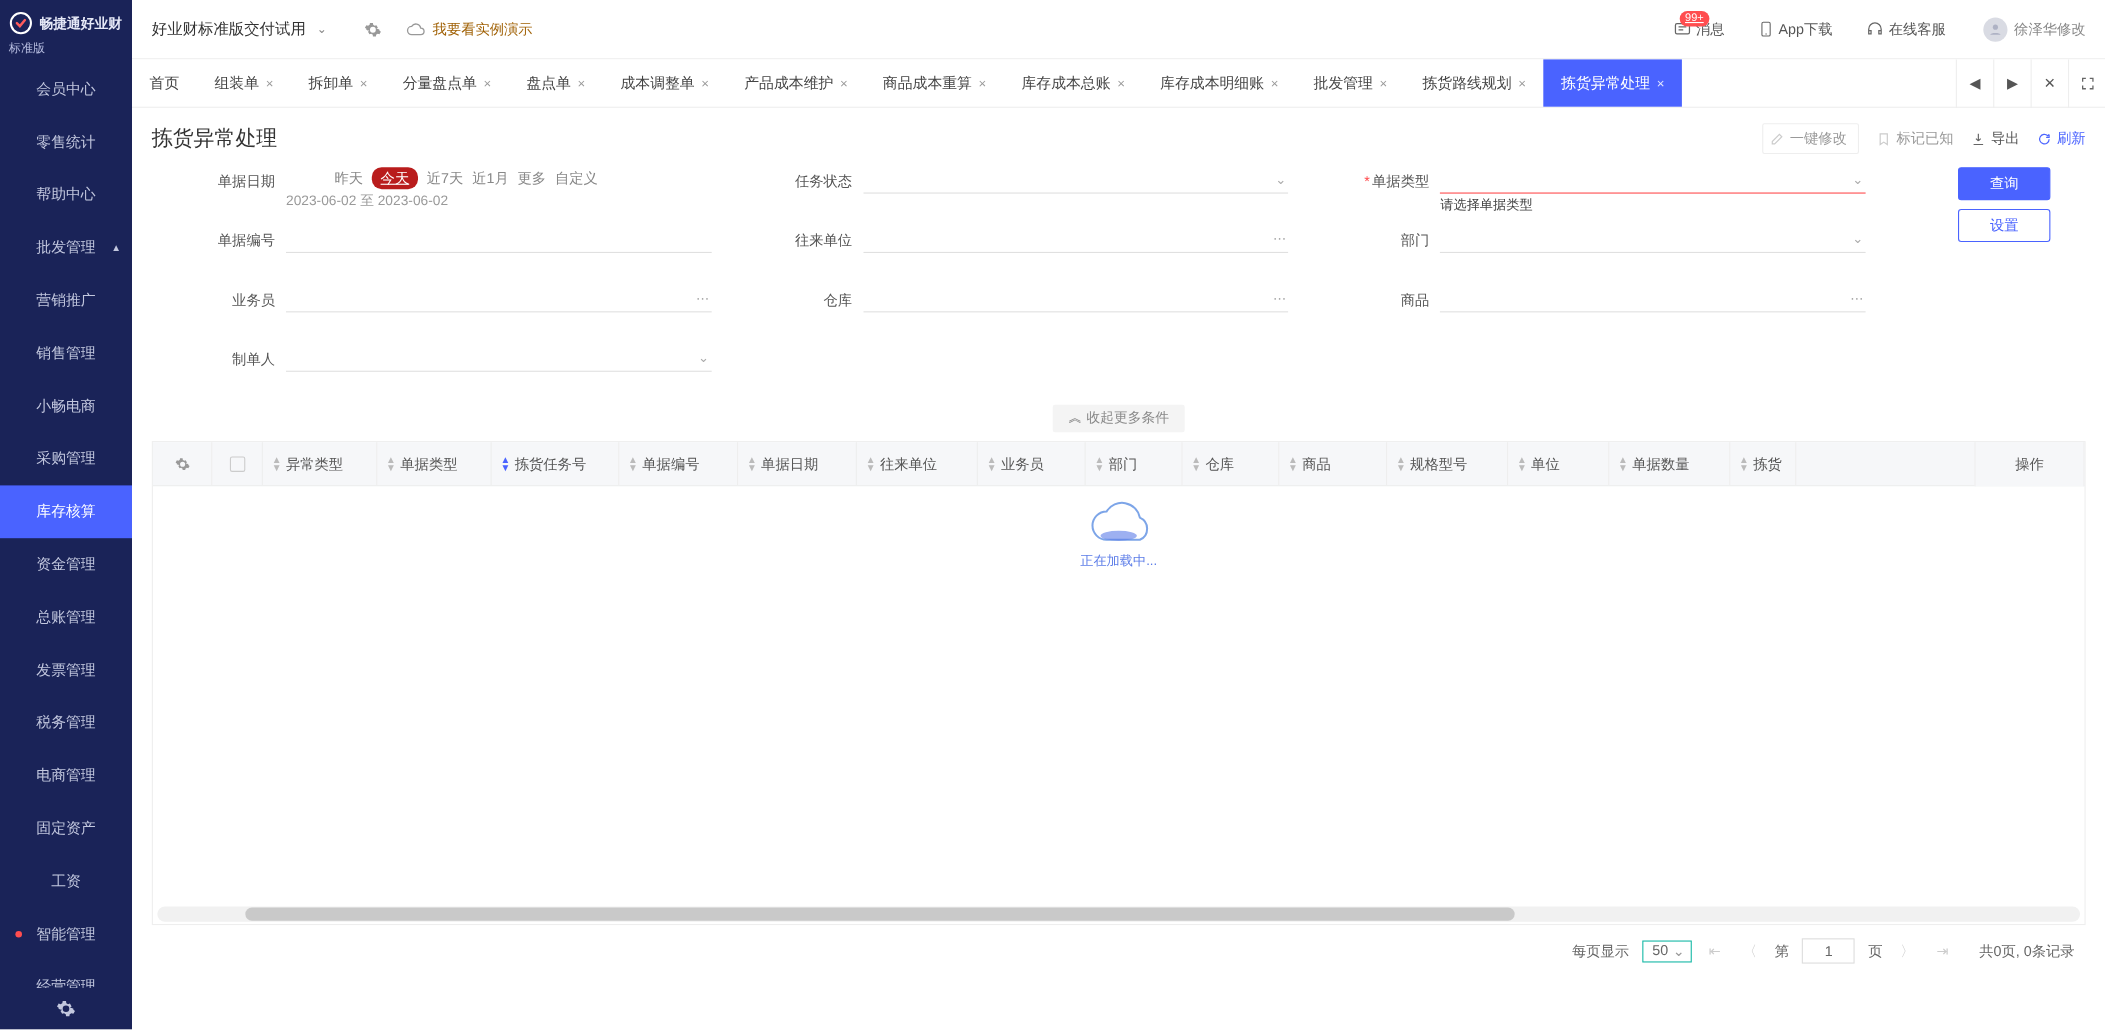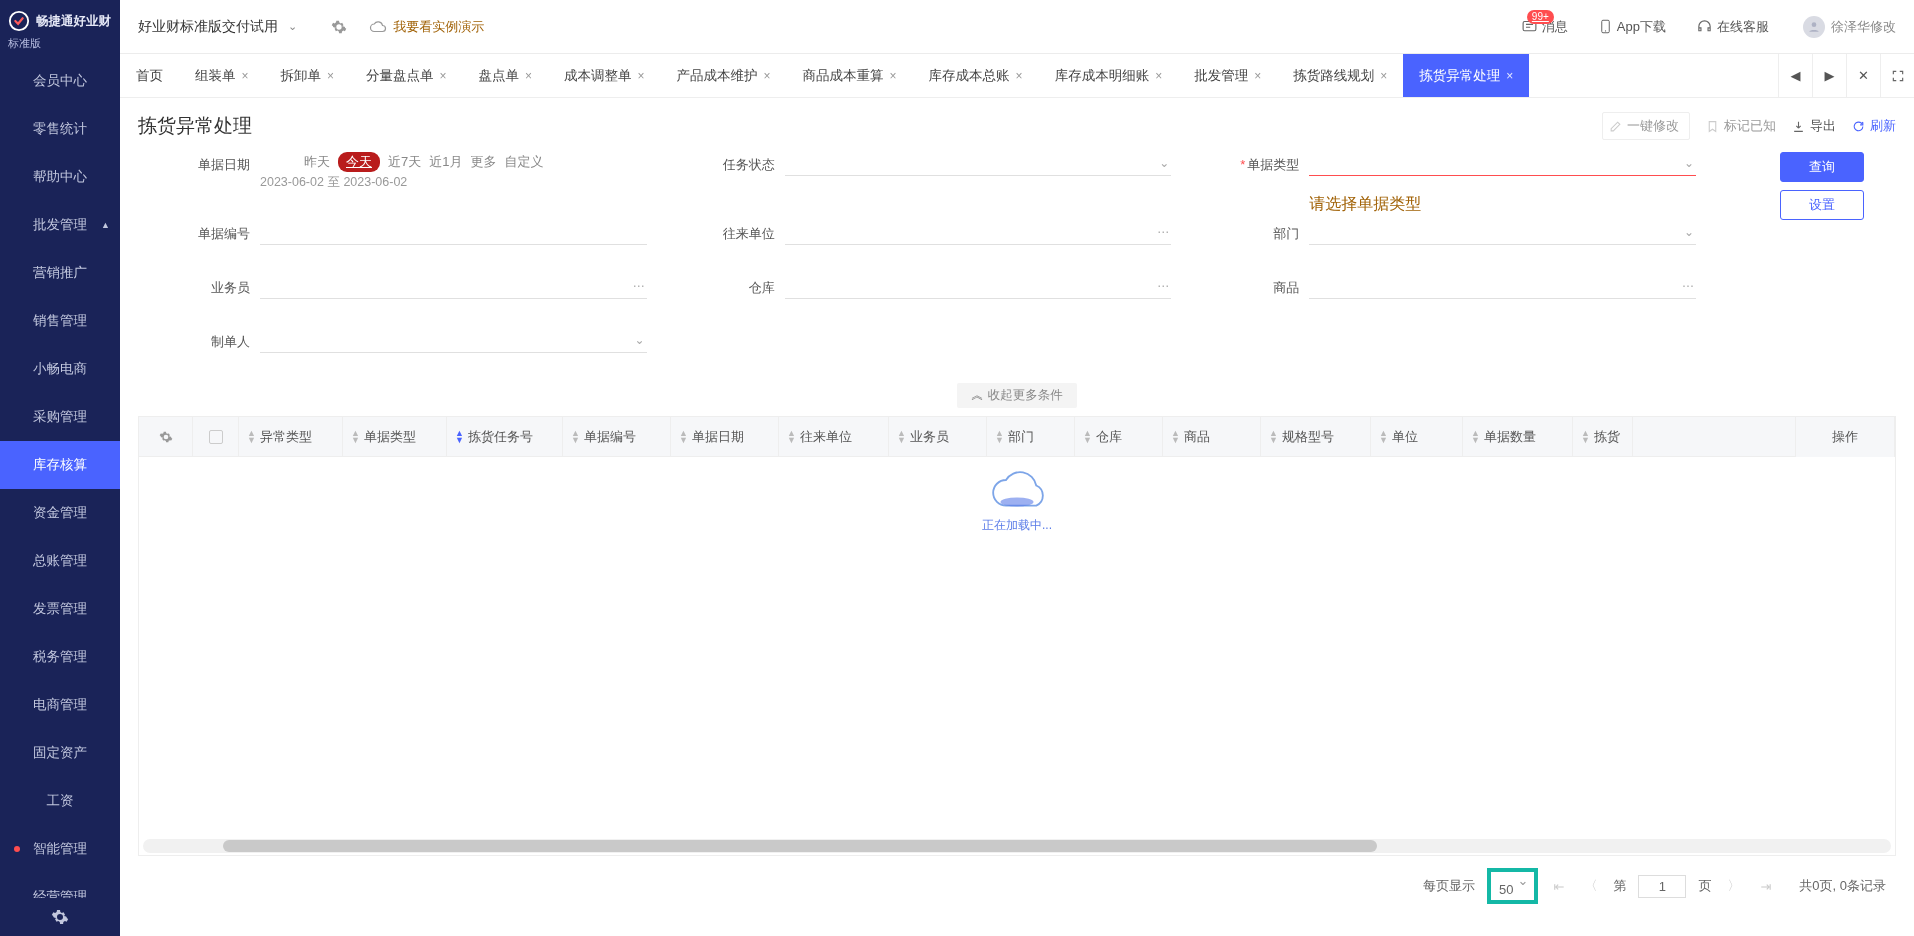--- a/index.html
+++ b/index.html
@@ -52,21 +52,21 @@
 
 .filter-area { padding: 4px 10px 0; }
 .filter-grid { display: grid; grid-template-columns: 1fr 1fr 1fr 140px; gap: 6px 28px; padding: 0 40px 0 20px; }
 .fcell { display: flex; align-items: flex-start; min-height: 48px; }
 .flabel { width: 100px; text-align: right; font-size: 13px; color: #555; padding-top: 4px; flex-shrink: 0; }
 .flabel .req { color: #ff4d4f; margin-right: 2px; }
 .finput-wrap { flex: 1; margin-left: 10px; }
 .finput { width: 100%; border: none; border-bottom: 1px solid #e0e0e0; padding: 4px 22px 4px 2px; font-size: 13px; position: relative; min-height: 24px; }
 .finput.error { border-bottom-color: #ff4d4f; }
 .finput .right-icn { position: absolute; right: 2px; top: 4px; color: #aaa; font-size: 12px; }
-.err-msg { font-size: 16px; color: #a16207; margin-top: 18px; }
+.err-msg { font-size: 12px; color: #404040; margin-top: 2px; }
 .date-chips { display: flex; gap: 8px; align-items: center; font-size: 13px; color: #888; flex-wrap: wrap; padding-left: 44px; }
 .chip { cursor: pointer; }
 .chip.active { background: #b91c1c; color: #fff; padding: 1px 8px; border-radius: 9px; text-decoration: underline; }
 .date-range { font-size: 12.5px; color: #999; margin-top: 2px; }
 .btn-col { display: flex; flex-direction: column; gap: 8px; align-items: flex-end; }
 .btn { padding: 5px 28px; border-radius: 3px; font-size: 13px; cursor: pointer; text-align: center; }
 .btn-primary { background: #4a63ff; color: #fff; border: 1px solid #4a63ff; }
 .btn-outline { border: 1px solid #4a63ff; color: #4a63ff; background: #fff; }
 .collapse-bar { text-align: center; margin: 6px 0 0; }
 .collapse-btn { display: inline-flex; align-items: center; gap: 4px; background: #f4f4f4; padding: 4px 14px; font-size: 12.5px; color: #888; border-radius: 2px; cursor: pointer; }
@@ -79,21 +79,21 @@
 .th .sorter.active-up { color: #4a63ff; }
 .tbody { flex: 1; position: relative; overflow: hidden; }
 .loading { position: absolute; left: 50%; top: 12px; transform: translateX(-50%); text-align: center; }
 .cloud-icon { width: 60px; height: 44px; margin: 0 auto; }
 .loading-text { font-size: 12px; color: #5b7ce8; margin-top: 4px; }
 .hscroll { height: 14px; background: #f1f1f1; position: relative; margin: 2px 4px; border-radius: 7px; }
 .hscroll-thumb { position: absolute; left: 80px; width: 66%; top: 1px; bottom: 1px; background: #c9c9c9; border-radius: 6px; }
 
 
 .pager { display: flex; align-items: center; justify-content: flex-end; gap: 12px; padding: 12px 28px; font-size: 13px; color: #666; }
-.pager .sel { border: 4px solid #14b8a6; padding: 10px 20px 3px 8px; position: relative; }
+.pager .sel { border: 1px solid #14b8a6; padding: 0 20px 3px 8px; position: relative; }
 .pager .sel::after { content: "⌄"; position: absolute; right: 5px; top: 1px; color: #999; }
 .pager .pginput { border: 1px solid #ddd; width: 48px; text-align: center; padding: 3px 0; }
 .pager .nav { color: #ccc; padding: 0 4px; }
 
 svg { display: block; }
 </style>
 </head>
 <body>
 
 <div class="app">

